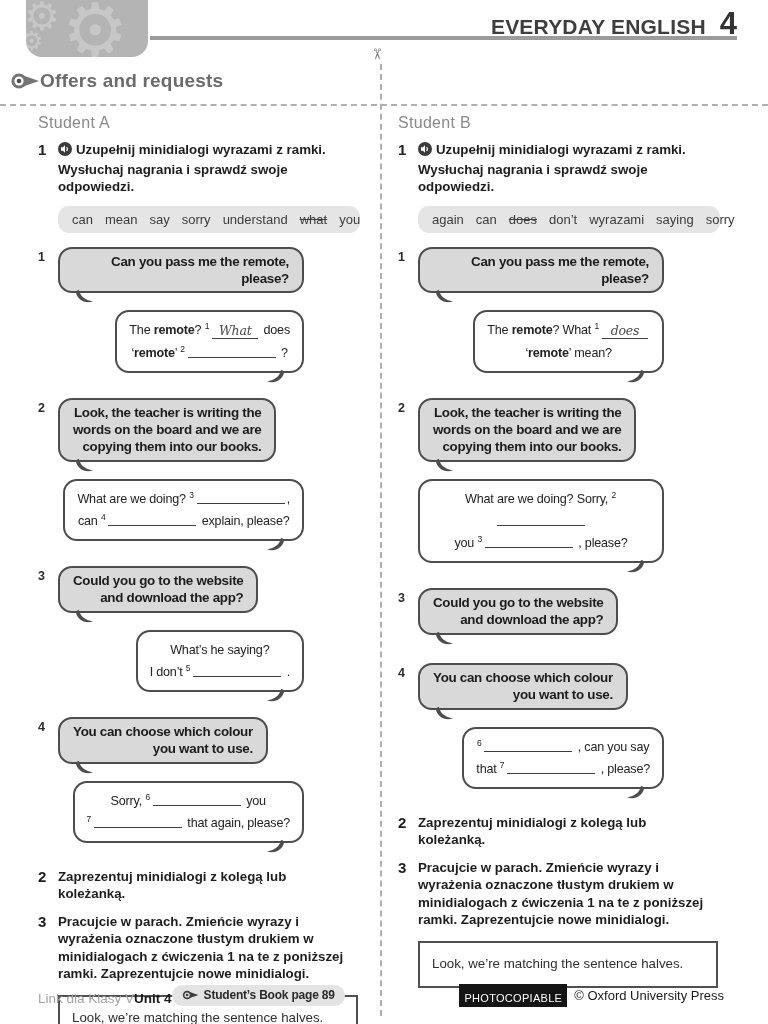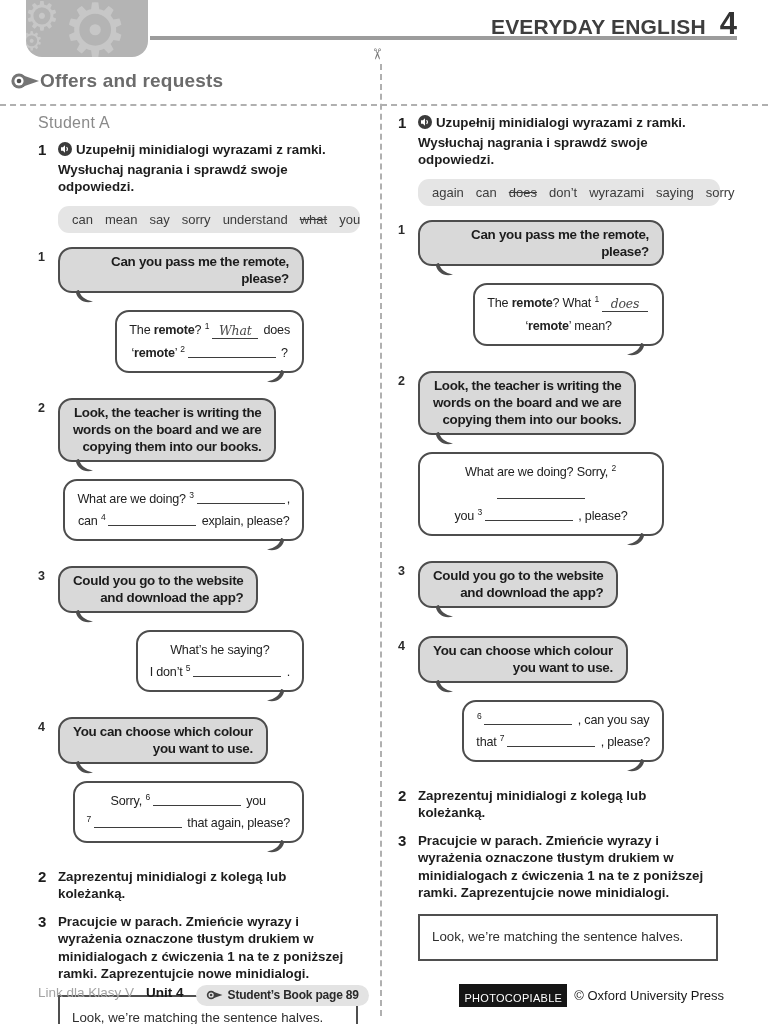--- a/index.html
+++ b/index.html
@@ -65,21 +65,21 @@
                     font-family:"DejaVu Serif", serif; font-style:italic;
                     font-size:12.5px; line-height:1.05; color:#4a4a4a; vertical-align:-1px; }
 
   .repl-box { margin:12px 2px 0 20px; width:300px; border:2px solid #4f4f4f;
               background:#fff; padding:7px 12px 8px; }
   .box-line { font-size:13.3px; color:#2e2e2e; line-height:2.12; }
 
   
   .footer { position:absolute; left:38px; right:44px; top:982px; height:26px;
             display:flex; justify-content:space-between; align-items:center; }
-  .f-left { display:flex; align-items:flex-start; gap:12px; }
+  .f-left { display:flex; align-items:flex-end; }
   .f-series { font-size:13.5px; color:#a3a3a3; }
   .f-unit { font-size:13.5px; font-weight:bold; color:#1b1b1b; }
   .f-pill { display:flex; align-items:center; gap:5px; background:#e3e3e3;
             border-radius:11px; padding:3px 10px 4px; }
   .f-pill-text { font-size:12px; font-weight:bold; color:#2a2a2a; letter-spacing:-.2px; }
   .f-right { display:flex; align-items:center; gap:7px; }
   .f-photo { background:#151515; color:#fff; font-size:11px; font-weight:normal;
              padding:8px 5px 3px; letter-spacing:.3px; }
   .f-press { font-size:13px; color:#1a1a1a; }
 </style>
@@ -186,20 +186,21 @@
       <div class="exnum">3</div>
       <p class="extext">Pracujcie w parach. Zmieńcie wyrazy i wyrażenia oznaczone tłustym drukiem w minidialogach z ćwiczenia 1 na te z poniższej ramki. Zaprezentujcie nowe minidialogi.</p>
     </div>
     <div class="repl-box">
         <div class="box-line">Look, we’re matching the sentence halves.</div>
         <div class="box-line">You can choose which cream to put on.</div>
       </div>
   </section>
 
   <section class="column col-b">
+    <h2 class="student">Student B</h2>
     <div class="exercise">
       <div class="exnum">1</div>
       <p class="extext"><span class="audio-ic"><svg width="14" height="14" viewBox="0 0 14 14">
               <circle cx="7" cy="7" r="7" fill="#3b3b3b"></circle>
               <polygon points="3,5.2 4.9,5.2 7,3.2 7,10.8 4.9,8.8 3,8.8" fill="#fff"></polygon>
               <path d="M8.6 5 A3.1 3.1 0 0 1 8.6 9" stroke="#fff" stroke-width="1.1" fill="none"></path>
             </svg></span><span>Uzupełnij minidialogi wyrazami z ramki. Wysłuchaj nagrania i sprawdź swoje odpowiedzi.</span></p>
     </div>
     <div class="wordbox"><span class="word">again</span><span class="word">can</span><span class="word strike">does</span><span class="word">don’t</span><span class="word">wyrazami</span><span class="word">saying</span><span class="word">sorry</span></div>
     <div>

